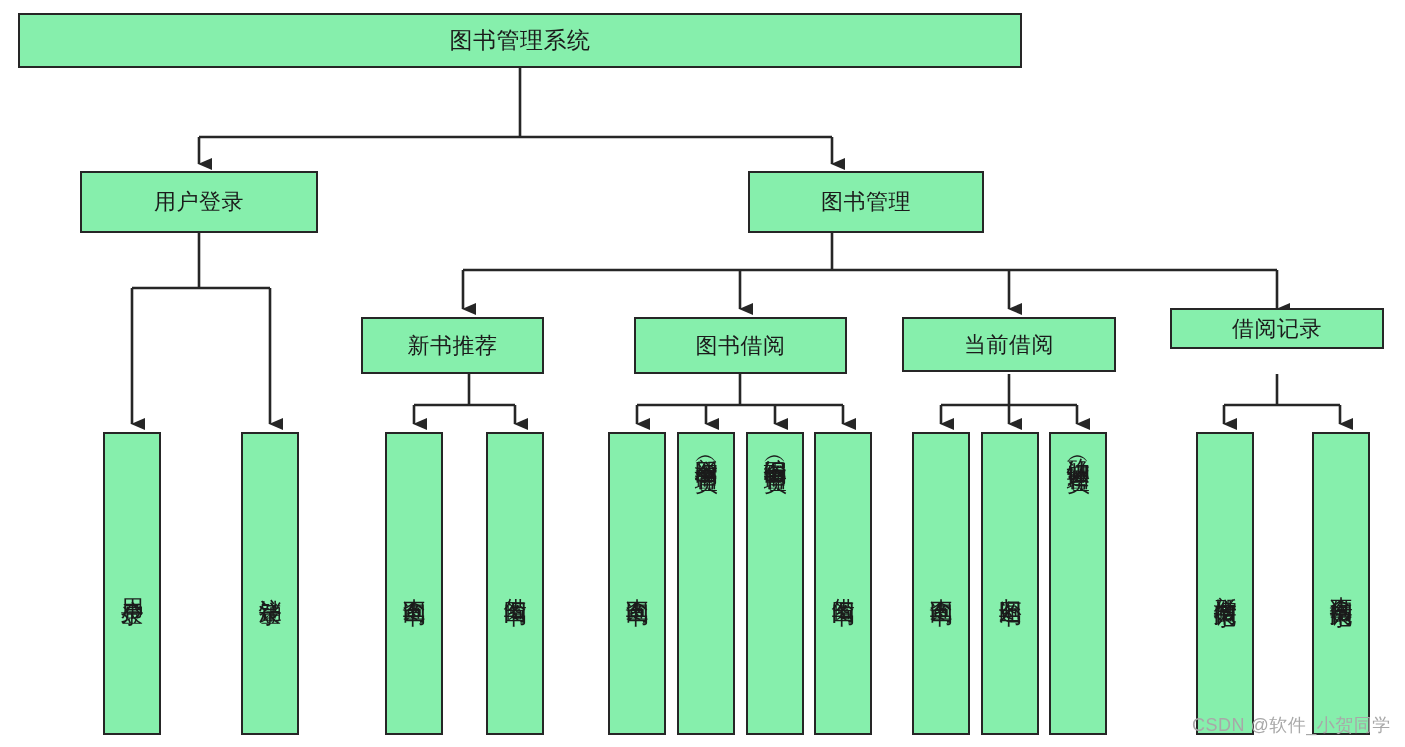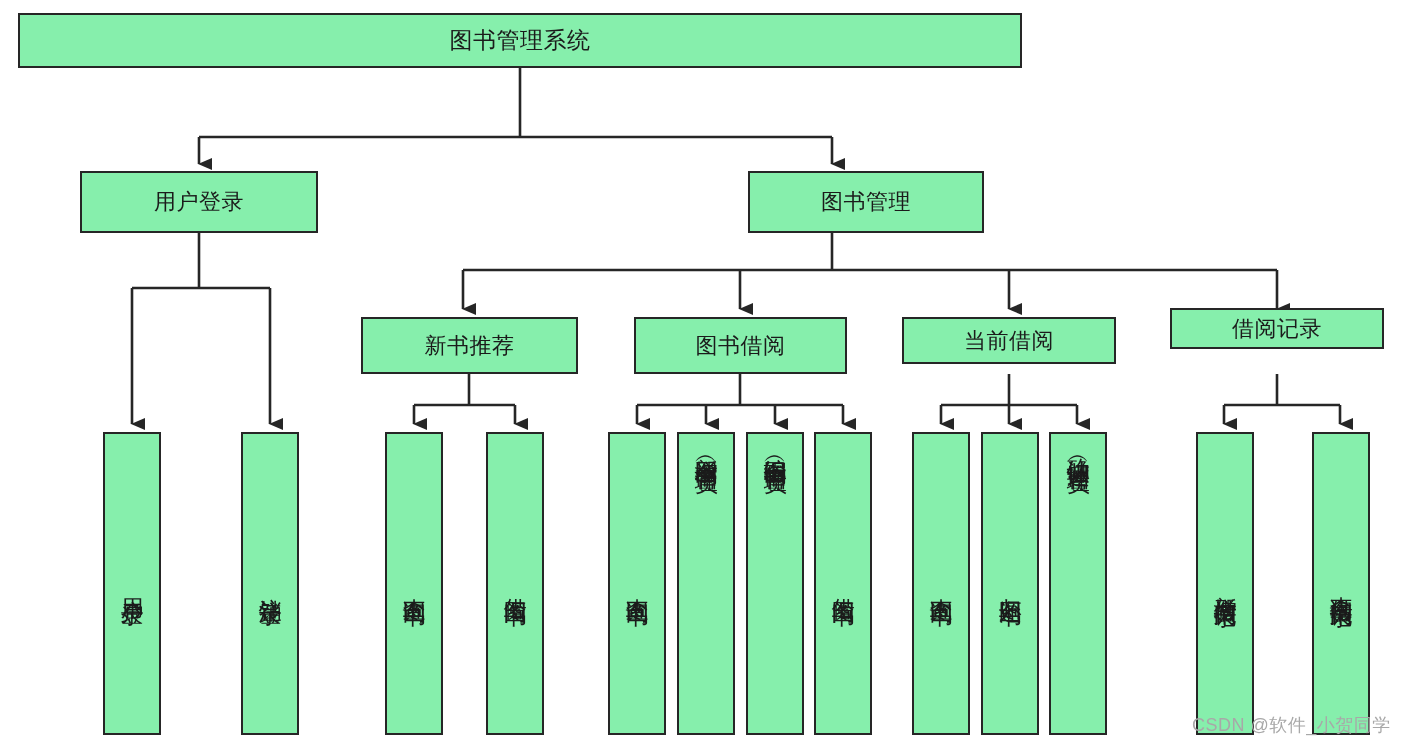--- a/index.html
+++ b/index.html
@@ -138,27 +138,27 @@
     <span class="node-label">图书管理系统</span>
   </div>
 
   <div class="node horiz" style="left:80px; top:171px; width:238px; height:62px;">
     <span class="node-label">用户登录</span>
   </div>
   <div class="node horiz" style="left:712px; top:171px; width:236px; height:62px;margin-left:36px;">
     <span class="node-label">图书管理</span>
   </div>
 
-  <div class="node horiz" style="left:361px; top:317px; width:217px; height:57px;">
+  <div class="node horiz" style="left:361px; top:317px; width:183px; height:57px;">
     <span class="node-label">新书推荐</span>
   </div>
   <div class="node horiz" style="left:634px; top:317px; width:213px; height:57px;">
     <span class="node-label">图书借阅</span>
   </div>
-  <div class="node horiz" style="left:902px; top:317px; width:214px; height:47px;">
+  <div class="node horiz" style="left:902px; top:317px; width:214px; height:55px;">
     <span class="node-label">当前借阅</span>
   </div>
   <div class="node horiz" style="left:1170px; top:308px; width:214px; height:41px;">
     <span class="node-label">借阅记录</span>
   </div>
 
   <div class="node vert mid" style="left:103px; top:432px; width:58px; height:303px;">
     <span class="node-label">用户登录</span>
   </div>
   <div class="node vert mid" style="left:241px; top:432px; width:58px; height:303px;">

